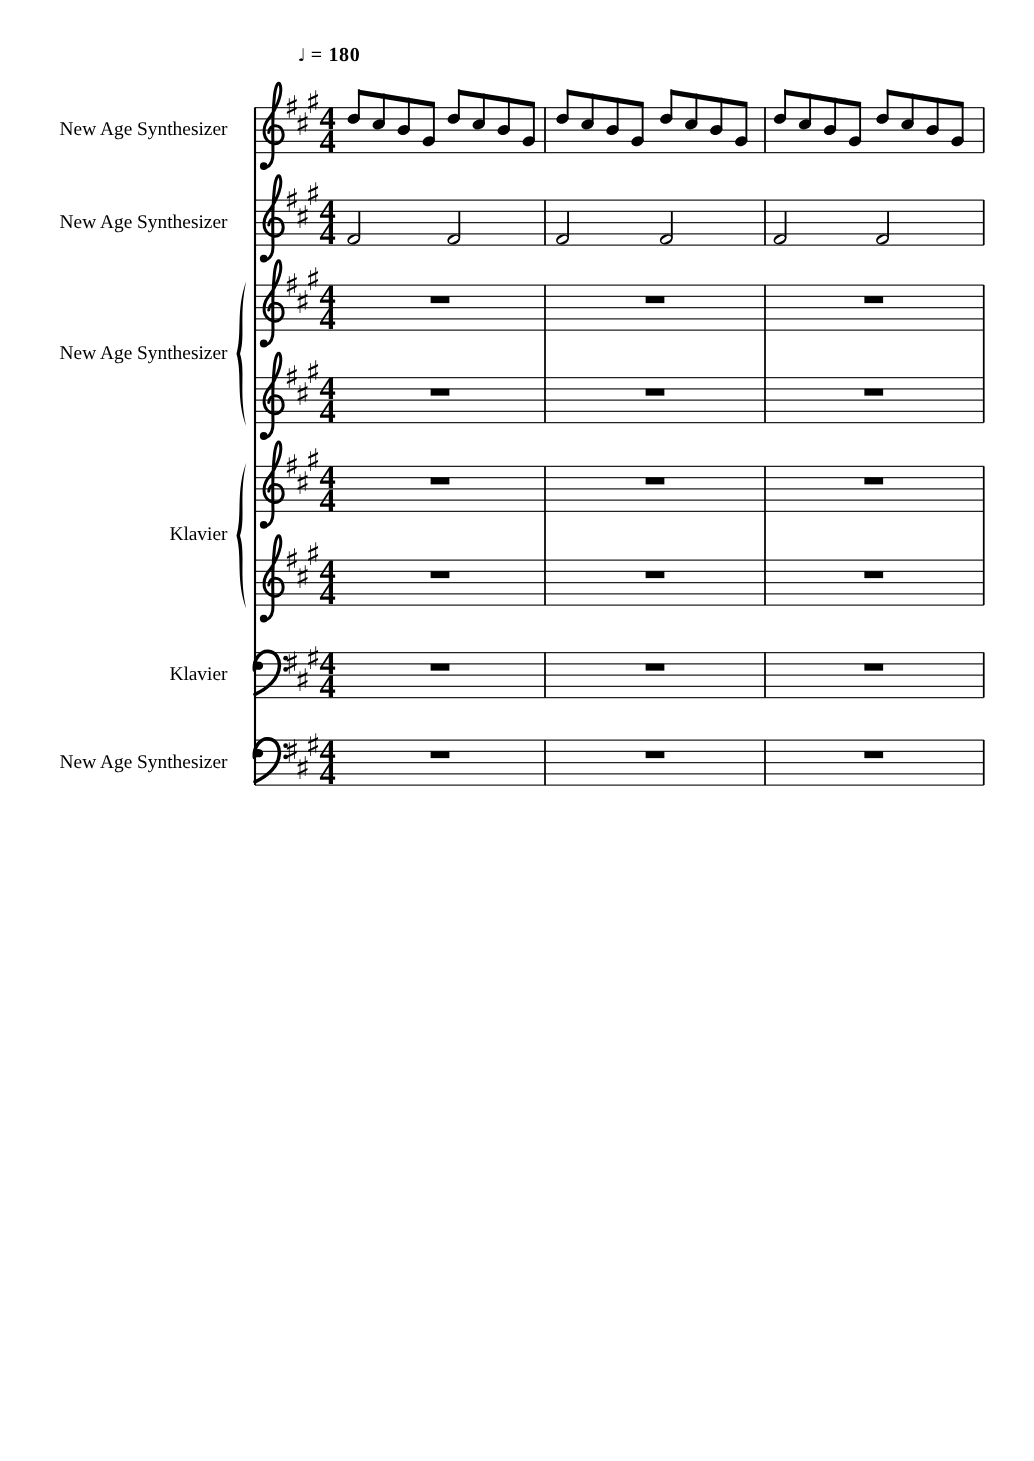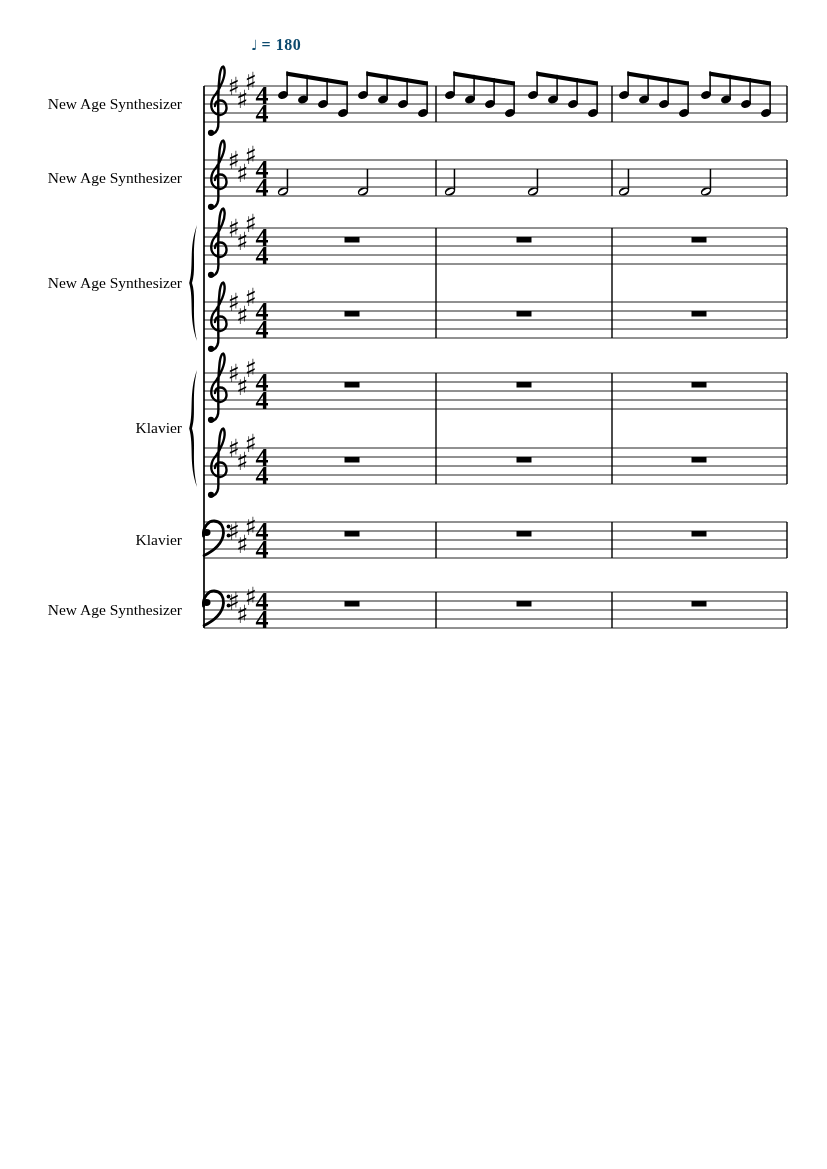--- a/index.html
+++ b/index.html
@@ -1,19 +1,19 @@
 <!DOCTYPE html>
 <html><head>
 <meta charset="utf-8">
 <style>
   html,body{margin:0;padding:0;background:#e8e8e8;}
   .page{position:relative;width:827px;height:1169px;background:#ffffff;overflow:hidden;
         font-family:"Liberation Serif", serif;}
   #score{position:absolute;left:0;top:0;}
-  .tempo{position:absolute;left:251px;top:36px;font-weight:bold;color:#0c4a6e;white-space:nowrap;}
+  .tempo{position:absolute;left:238px;top:36px;font-weight:bold;color:#000000;white-space:nowrap;}
   .tempo .tnote{font-family:"DejaVu Sans", sans-serif;font-size:14px;}
   .tempo .ttext{font-family:"Liberation Serif", serif;font-size:16px;letter-spacing:0.5px;}
   .ilabel{position:absolute;right:645px;width:260px;text-align:right;font-size:15.5px;
           color:#000;line-height:20px;white-space:nowrap;}
   .lbl0{top:94px;} .lbl1{top:168px;} .lbl2{top:273px;}
   .lbl3{top:418px;} .lbl4{top:530px;} .lbl5{top:600px;}
 </style>
 </head>
 <body>
 

